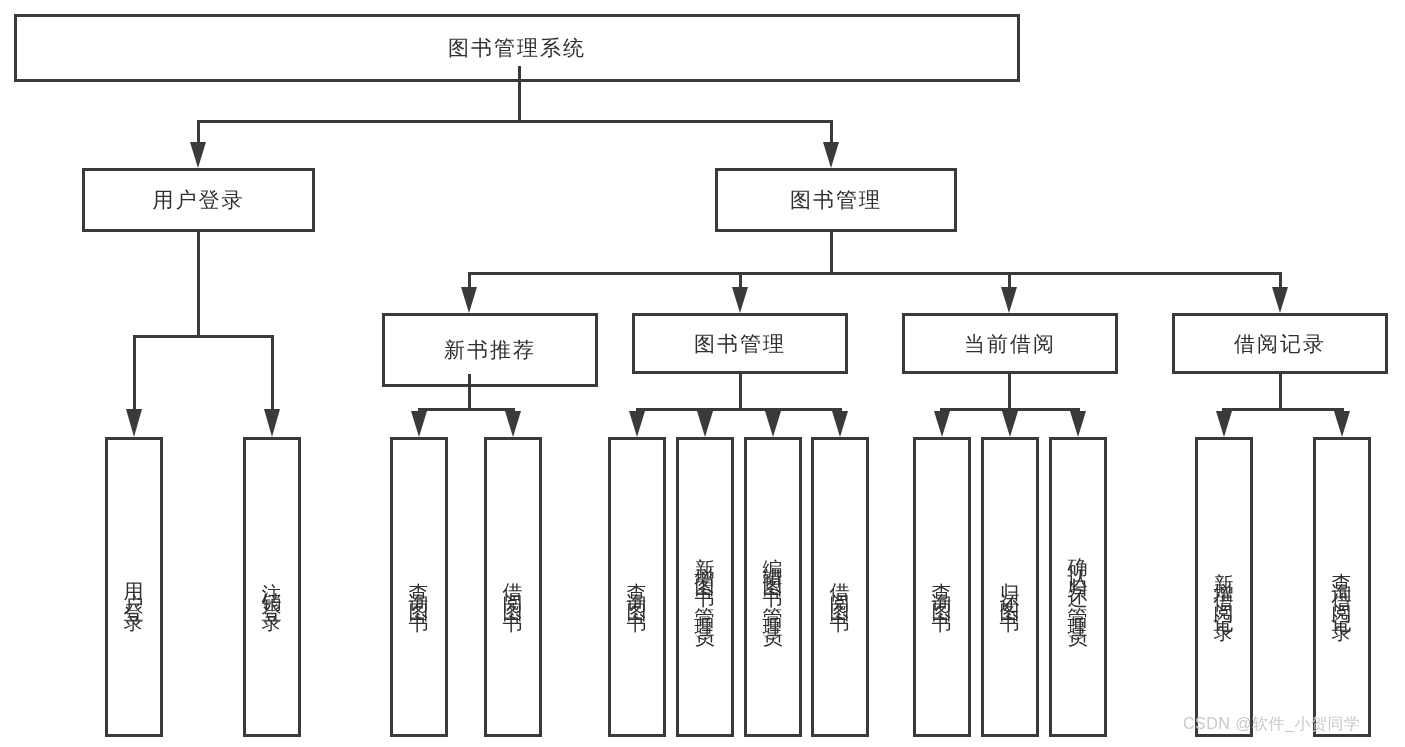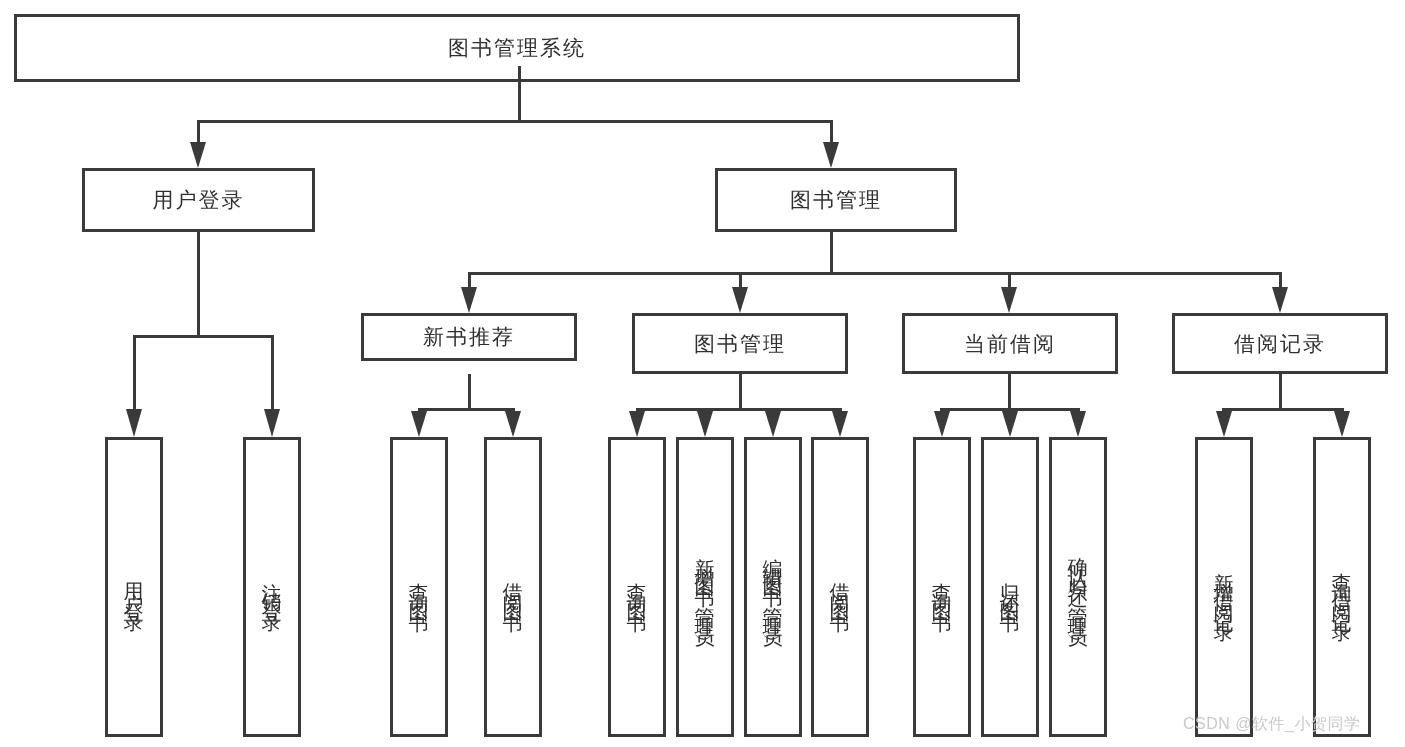--- a/index.html
+++ b/index.html
@@ -70,21 +70,21 @@
   <div class="hline" style="left:468px;top:272px;width:814px;"></div>
   <div class="vline" style="left:468px;top:272px;height:15px;"></div>
   <div class="vline" style="left:739px;top:272px;height:15px;"></div>
   <div class="vline" style="left:1008px;top:272px;height:15px;"></div>
   <div class="vline" style="left:1279px;top:272px;height:15px;"></div>
   <div class="arrow" style="left:461px;top:287px;"></div>
   <div class="arrow" style="left:732px;top:287px;"></div>
   <div class="arrow" style="left:1001px;top:287px;"></div>
   <div class="arrow" style="left:1272px;top:287px;"></div>
 
-  <div class="box" style="left:361px;top:313px;width:216px;height:48px;">
+  <div class="box" style="left:382px;top:313px;width:216px;height:74px;">
     <span class="node-label">新书推荐</span>
   </div>
   <div class="box" style="left:632px;top:313px;width:216px;height:61px;">
     <span class="node-label">图书管理</span>
   </div>
   <div class="box" style="left:902px;top:313px;width:216px;height:61px;">
     <span class="node-label">当前借阅</span>
   </div>
   <div class="box" style="left:1172px;top:313px;width:216px;height:61px;">
     <span class="node-label">借阅记录</span>

